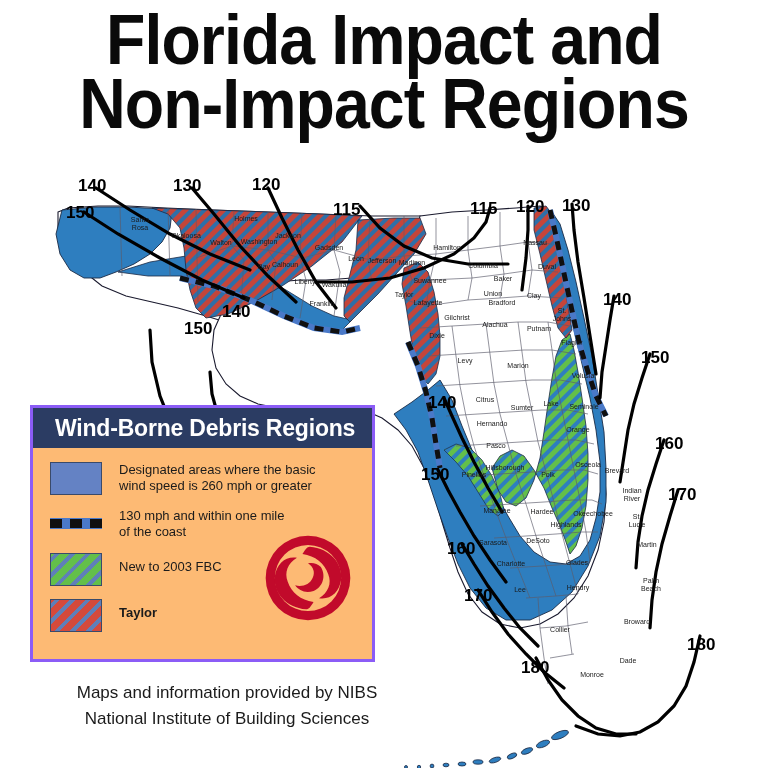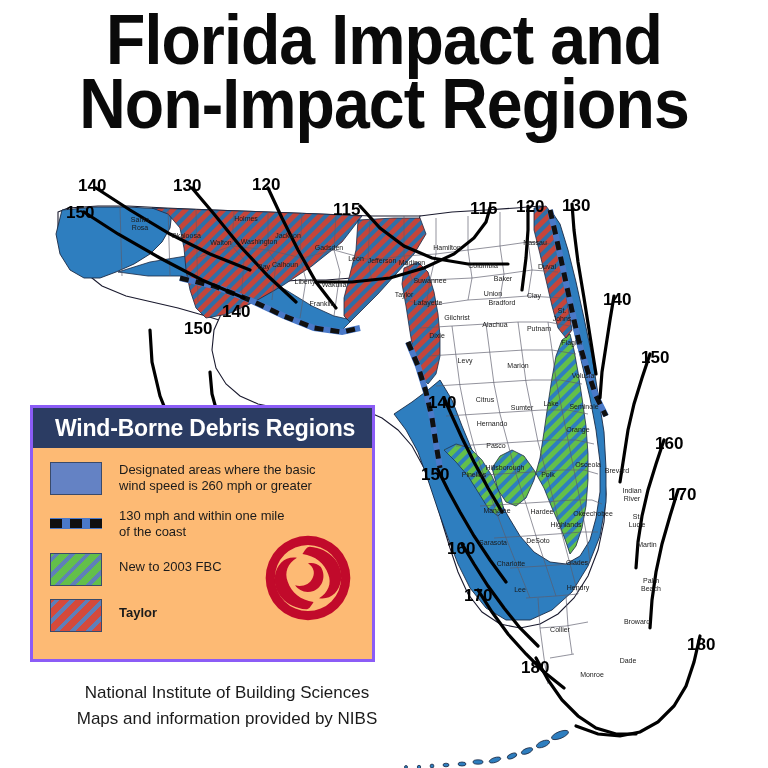--- a/index.html
+++ b/index.html
@@ -466,17 +466,17 @@
                    C28 34 24 44 28 54 C32 66 42 74 56 76 C53 81 51 84 48 84 Z"></path>
           <path d="M64 38 C70 48 66 60 56 64 C48 67 40 64 36 58
                    C44 60 52 57 55 50 C58 44 56 38 50 34 C55 33 60 34 64 38 Z"></path>
         </g>
       </svg>
 
     </div>
   </div>
 
   <div id="credit">
+    <div>Maps and information provided by NIBS</div>
     <div>National Institute of Building Sciences</div>
-    <div>Maps and information provided by NIBS</div>
   </div>
 
 </div>
 
 </body></html>

